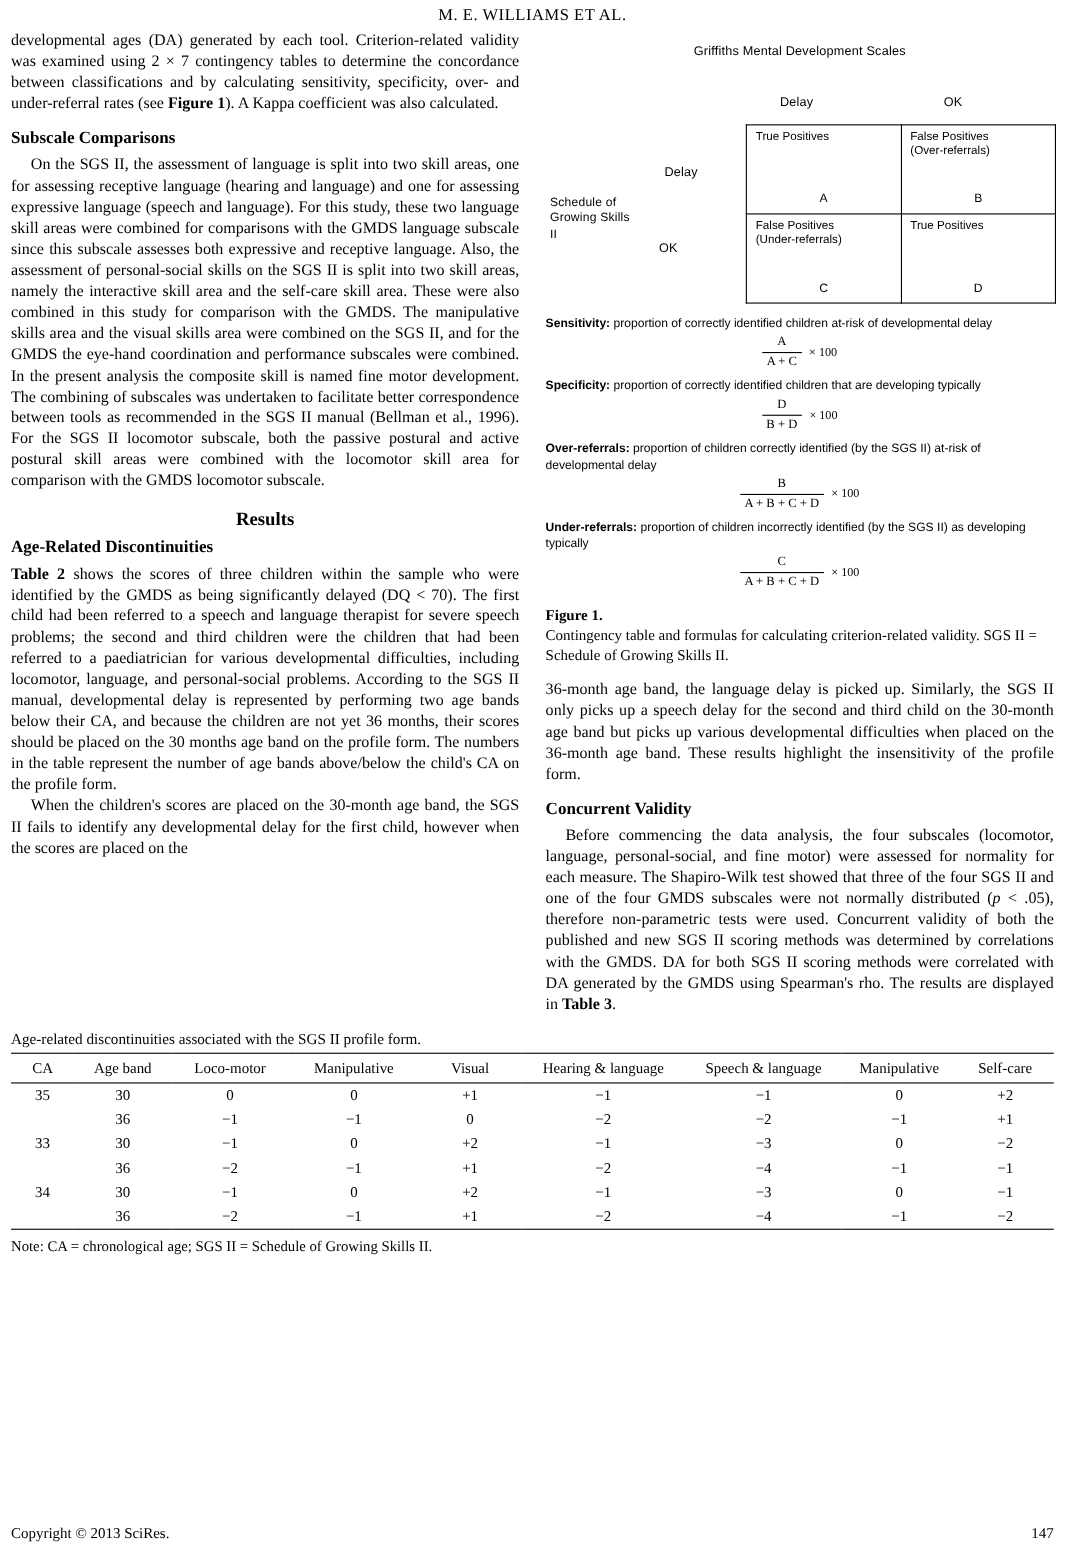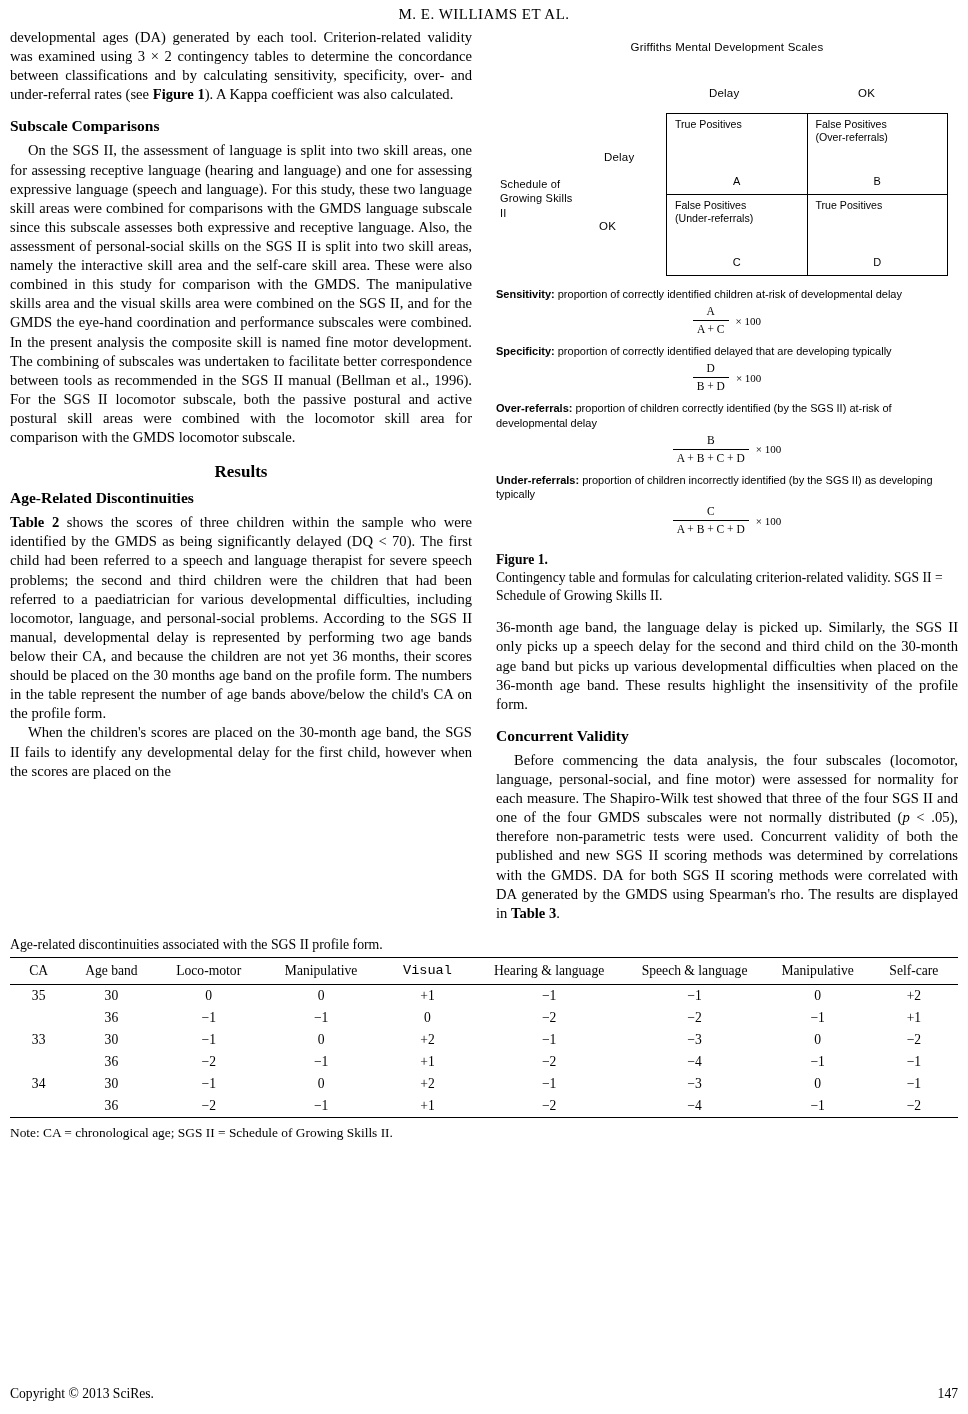--- a/index.html
+++ b/index.html
@@ -86,21 +86,21 @@
   .left-label{
     position:absolute;
     left:4px;
     top:112px;
     font-size:11px;
     line-height:1.3;
     letter-spacing:0.2px;
   }
   .table2x2{
     position:absolute;
-    left:170px;
+    left:182px;
     top:48px;
     width:282px;
     border:1px solid #000;
     border-collapse:collapse;
   }
   .table2x2 td{
     border:1px solid #000;
     width:50%;
     height:74px;
     vertical-align:top;
@@ -209,21 +209,21 @@
 <body>
 
 <div class="page">
 
   <div class="running-head">M. E. WILLIAMS   ET   AL.</div>
 
   <div class="columns">
 
     <div class="col">
 
-      <p class="body"><span>developmental ages (DA) generated by each tool. Criterion-related validity was examined using 3 × 2 contingency tables to determine the concordance between classifications and by calculating sensitivity, specificity, over- and under-referral rates (see </span><span class="bold">Figure 1</span><span>). A Kappa coefficient was also calculated.</span></p>
+      <p class="body"><span>developmental ages (DA) generated by each tool. Criterion-related validity was examined using 2 × 7 contingency tables to determine the concordance between classifications and by calculating sensitivity, specificity, over- and under-referral rates (see </span><span class="bold">Figure 1</span><span>). A Kappa coefficient was also calculated.</span></p>
 
       <h2 class="section">Subscale Comparisons</h2>
 
       <p class="body indent">On the SGS II, the assessment of language is split into two skill areas, one for assessing receptive language (hearing and language) and one for assessing expressive language (speech and language). For this study, these two language skill areas were combined for comparisons with the GMDS language subscale since this subscale assesses both expressive and receptive language. Also, the assessment of personal-social skills on the SGS II is split into two skill areas, namely the interactive skill area and the self-care skill area. These were also combined in this study for comparison with the GMDS. The manipulative skills area and the visual skills area were combined on the SGS II, and for the GMDS the eye-hand coordination and performance subscales were combined. In the present analysis the composite skill is named fine motor development. The combining of subscales was undertaken to facilitate better correspondence between tools as recommended in the SGS II manual (Bellman et al., 1996). For the SGS II locomotor subscale, both the passive postural and active postural skill areas were combined with the locomotor skill area for comparison with the GMDS locomotor subscale.</p>
 
       <h2 class="center">Results</h2>
 
       <h2 class="section" style="margin-top:2px;">Age-Related Discontinuities</h2>
 
       <p class="body"><span class="bold">Table 2</span><span> shows the scores of three children within the sample who were identified by the GMDS as being significantly delayed (DQ &lt; 70). The first child had been referred to a speech and language therapist for severe speech problems; the second and third children were the children that had been referred to a paediatrician for various developmental difficulties, including locomotor, language, and personal-social problems. According to the SGS II manual, developmental delay is represented by performing two age bands below their CA, and because the children are not yet 36 months, their scores should be placed on the 30 months age band on the profile form. The numbers in the table represent the number of age bands above/below the child's CA on the profile form.</span></p>
@@ -287,21 +287,21 @@
           </div>
           <div class="frac">
             <span class="f">
               <span class="num" style="display:block;">A</span>
               <span class="den" style="display:block;">A + C</span>
             </span>
             <span class="mult">× 100</span>
           </div>
 
           <div class="formula-lead">
-            <span class="bold">Specificity:</span><span> proportion of correctly identified delayed that are developing typically</span>
+            <span class="bold">Specificity:</span><span> proportion of correctly identified children that are developing typically</span>
           </div>
           <div class="frac">
             <span class="f">
               <span class="num" style="display:block;">D</span>
               <span class="den" style="display:block;">B + D</span>
             </span>
             <span class="mult">× 100</span>
           </div>
 
           <div class="formula-lead">
@@ -345,21 +345,21 @@
   <div class="table2-area">
     <div class="t2-sub">Age-related discontinuities associated with the SGS II profile form.</div>
 
     <table class="data">
       <thead>
         <tr>
           <th style="width:58px;">CA</th>
           <th style="width:92px;">Age band</th>
           <th style="width:112px;">Loco-motor</th>
           <th style="width:120px;">Manipulative</th>
-          <th style="width:96px;font-family:Liberation Mono, monospace;">Visual</th>
+          <th style="width:96px;">Visual</th>
           <th style="width:158px;">Hearing &amp; language</th>
           <th style="width:150px;">Speech &amp; language</th>
           <th style="width:104px;">Manipulative</th>
           <th style="width:92px;">Self-care</th>
         </tr>
       </thead>
       <tbody>
         <tr>
           <td>35</td>
           <td>30</td>

